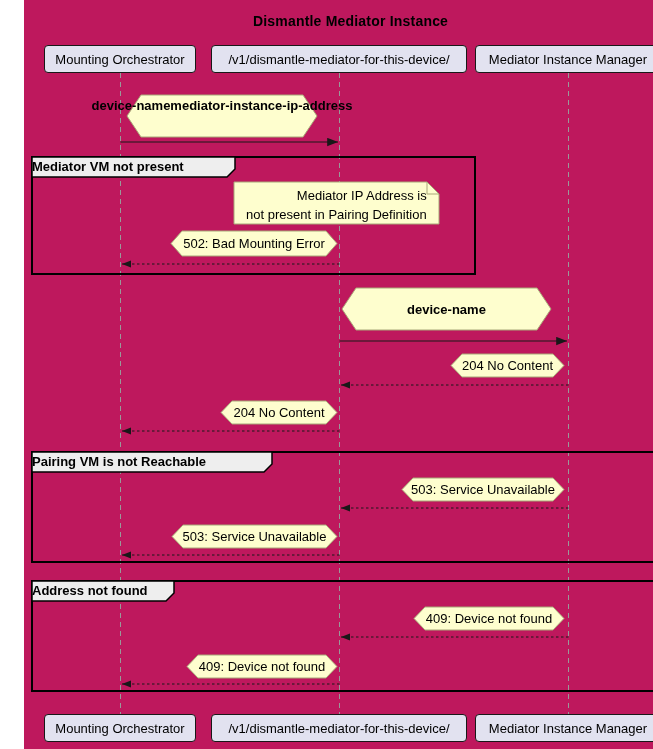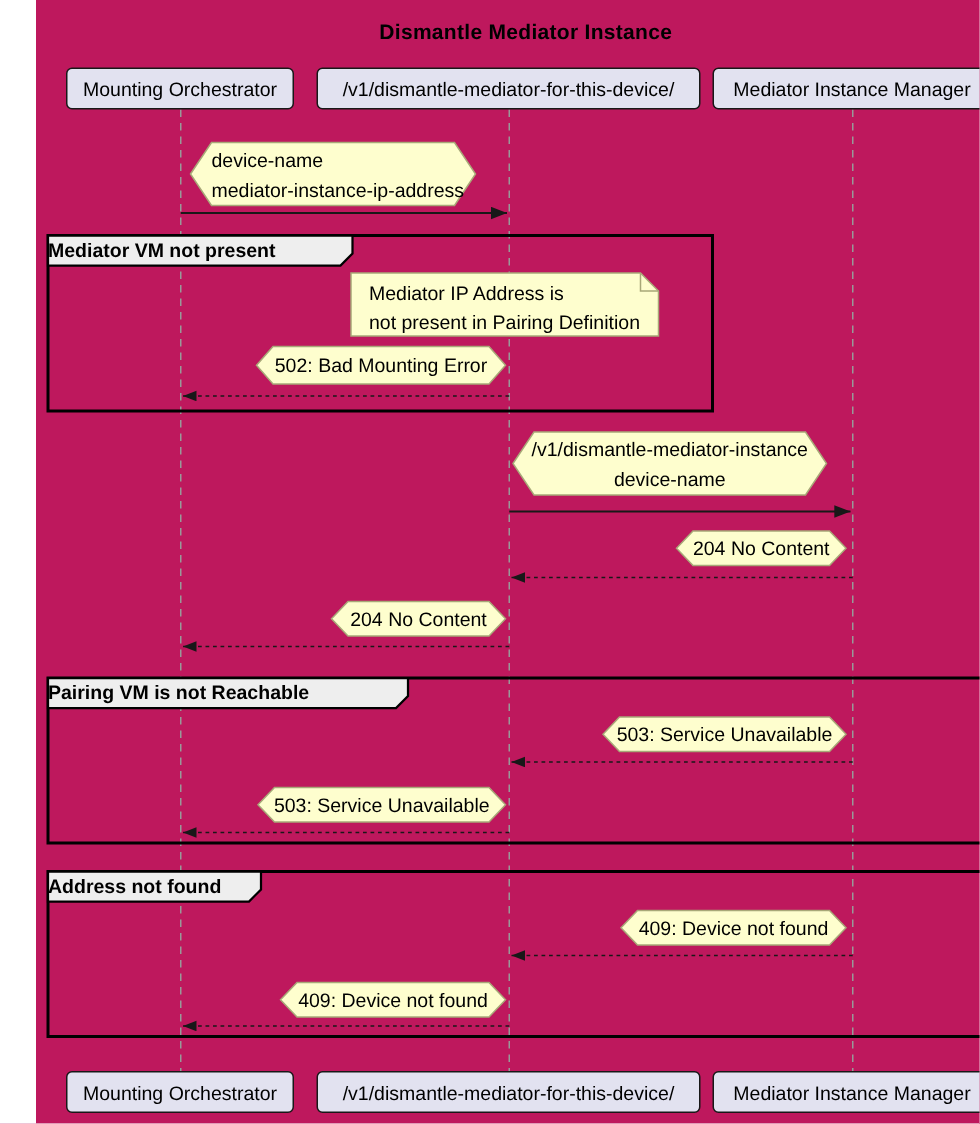--- a/index.html
+++ b/index.html
@@ -15,21 +15,21 @@
   .participant {
     position:absolute; box-sizing:border-box;
     background:#E2E2F0; border:1.5px solid #181818; border-radius:4px;
     display:flex; align-items:center; justify-content:center;
     font-size:13px; white-space:nowrap;
   }
   .hex-text {
     position:absolute; display:flex; align-items:center; justify-content:center;
     font-size:13px; white-space:nowrap;
   }
-  .hex-text.multiline { flex-direction:column; line-height:20px; }
+  .hex-text.multiline { line-height:20px;font-weight:bold; }
   .hex-text.align-left { align-items:flex-start; justify-content:center; }
   .note-text {
     position:absolute; font-size:13px; line-height:19px; white-space:nowrap;
   }
   .group-label {
     position:absolute; font-size:13px; font-weight:bold; line-height:20px;
     padding-left:0; white-space:nowrap;
   }
 </style>
 </head>
@@ -95,31 +95,30 @@
 
   <div class="group-label" style="left:8px; top:157px;">Mediator VM not present</div>
   <div class="group-label" style="left:8px; top:452px;">Pairing VM is not Reachable</div>
   <div class="group-label" style="left:8px; top:581px;">Address not found</div>
 
   <div class="hex-text multiline align-left" style="left:117px; top:96px; width:162px; height:41px;">
     <span>device-name</span>
     <span>mediator-instance-ip-address</span>
   </div>
 
-  <div class="note-text" style="left:222px; top:186px;">
+  <div class="note-text" style="left:222px; top:186px;text-align:right;">
     <div>Mediator IP Address is</div>
     <div>not present in Pairing Definition</div>
   </div>
 
   <div class="hex-text" style="left:147px; top:231px; width:166px; height:25px;">
     <span>502: Bad Mounting Error</span>
   </div>
 
   <div class="hex-text multiline" style="left:318px; top:289px; width:209px; height:41px;">
-    <span>/v1/dismantle-mediator-instance</span>
     <span>device-name</span>
   </div>
 
   <div class="hex-text" style="left:427px; top:354px; width:113px; height:23px;">
     <span>204 No Content</span>
   </div>
 
   <div class="hex-text" style="left:197px; top:401px; width:116px; height:23px;">
     <span>204 No Content</span>
   </div>

